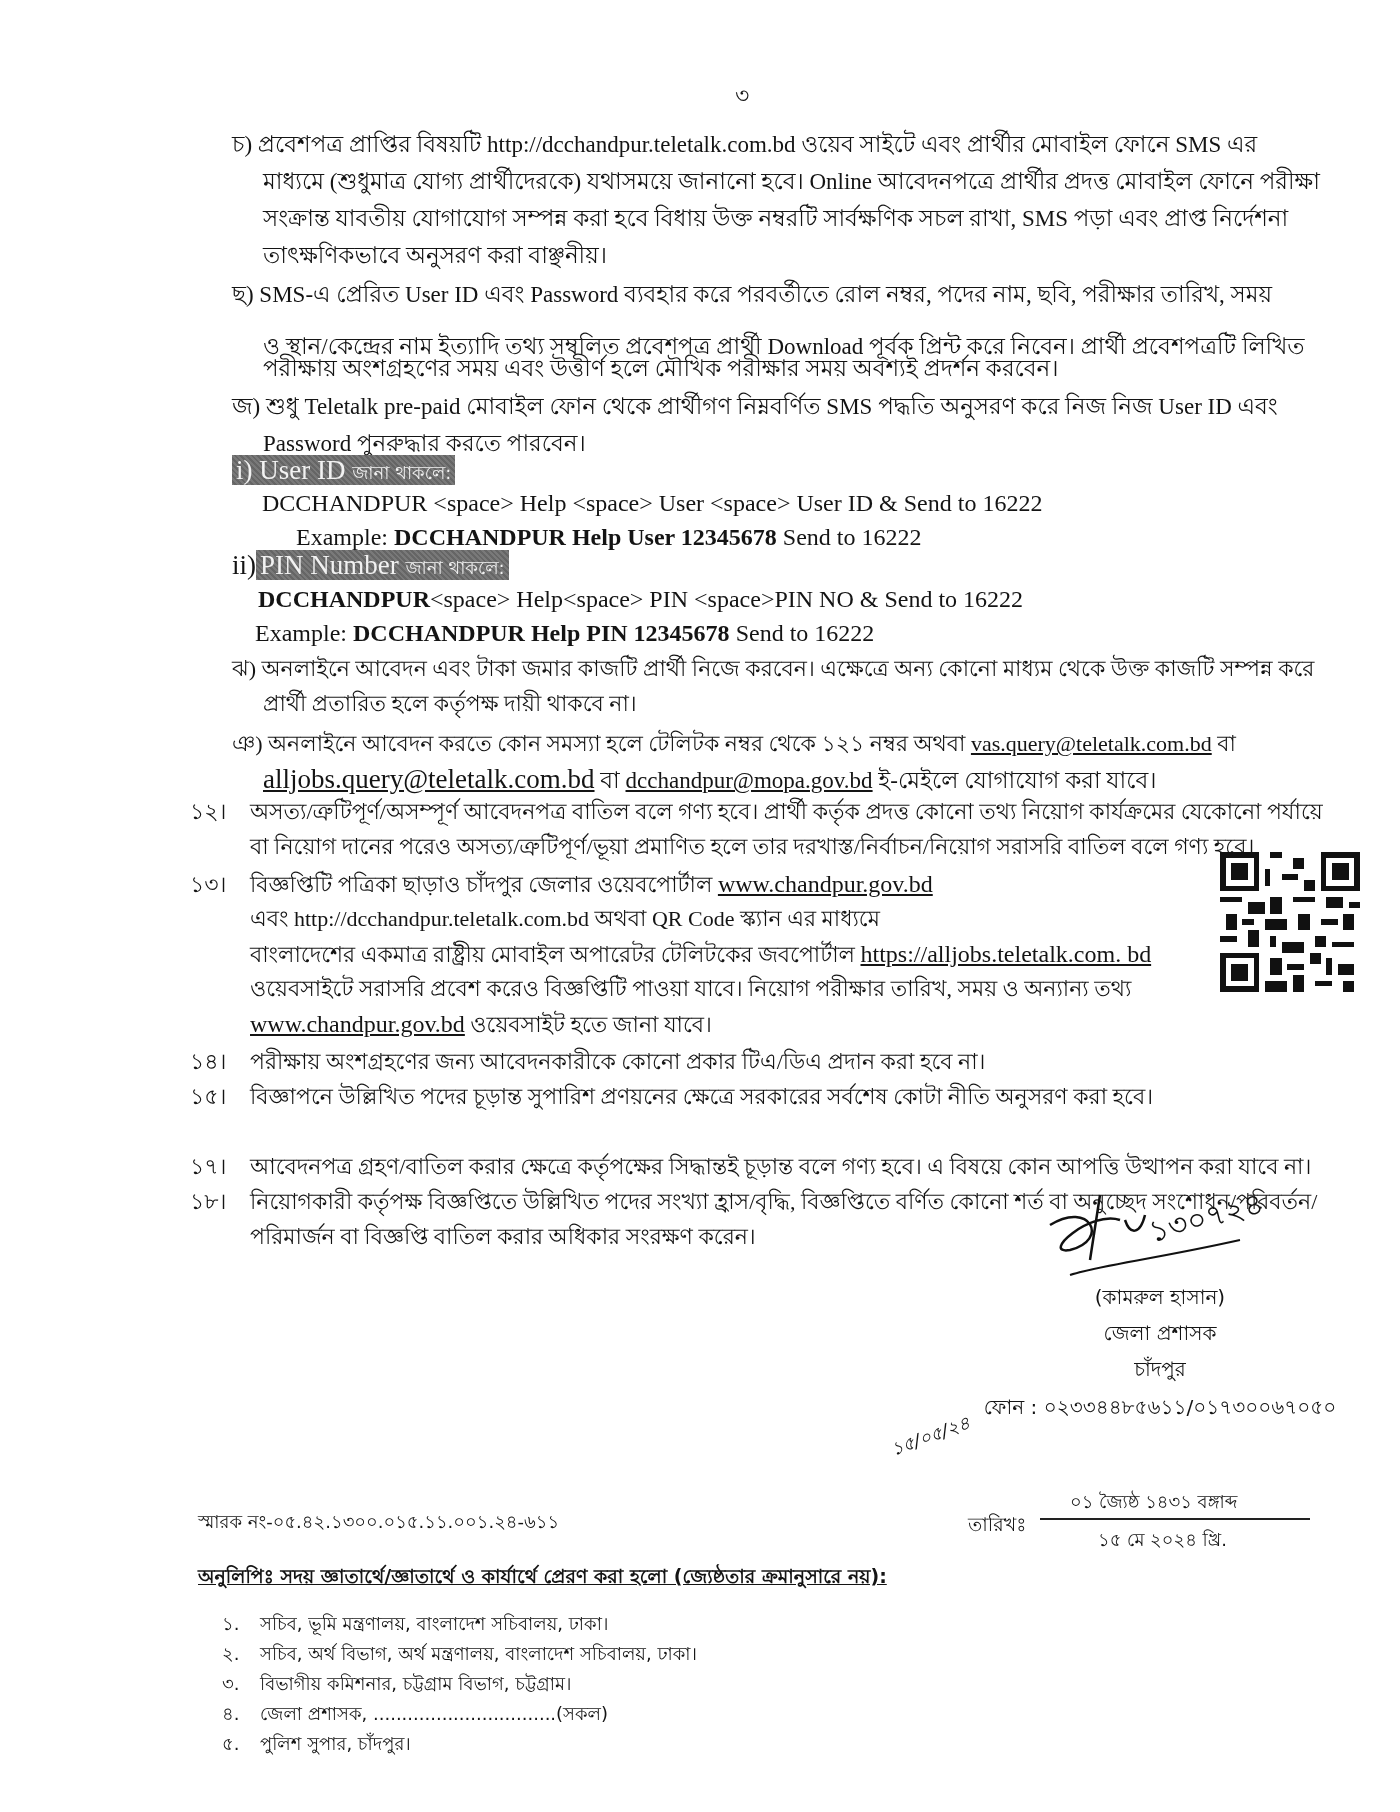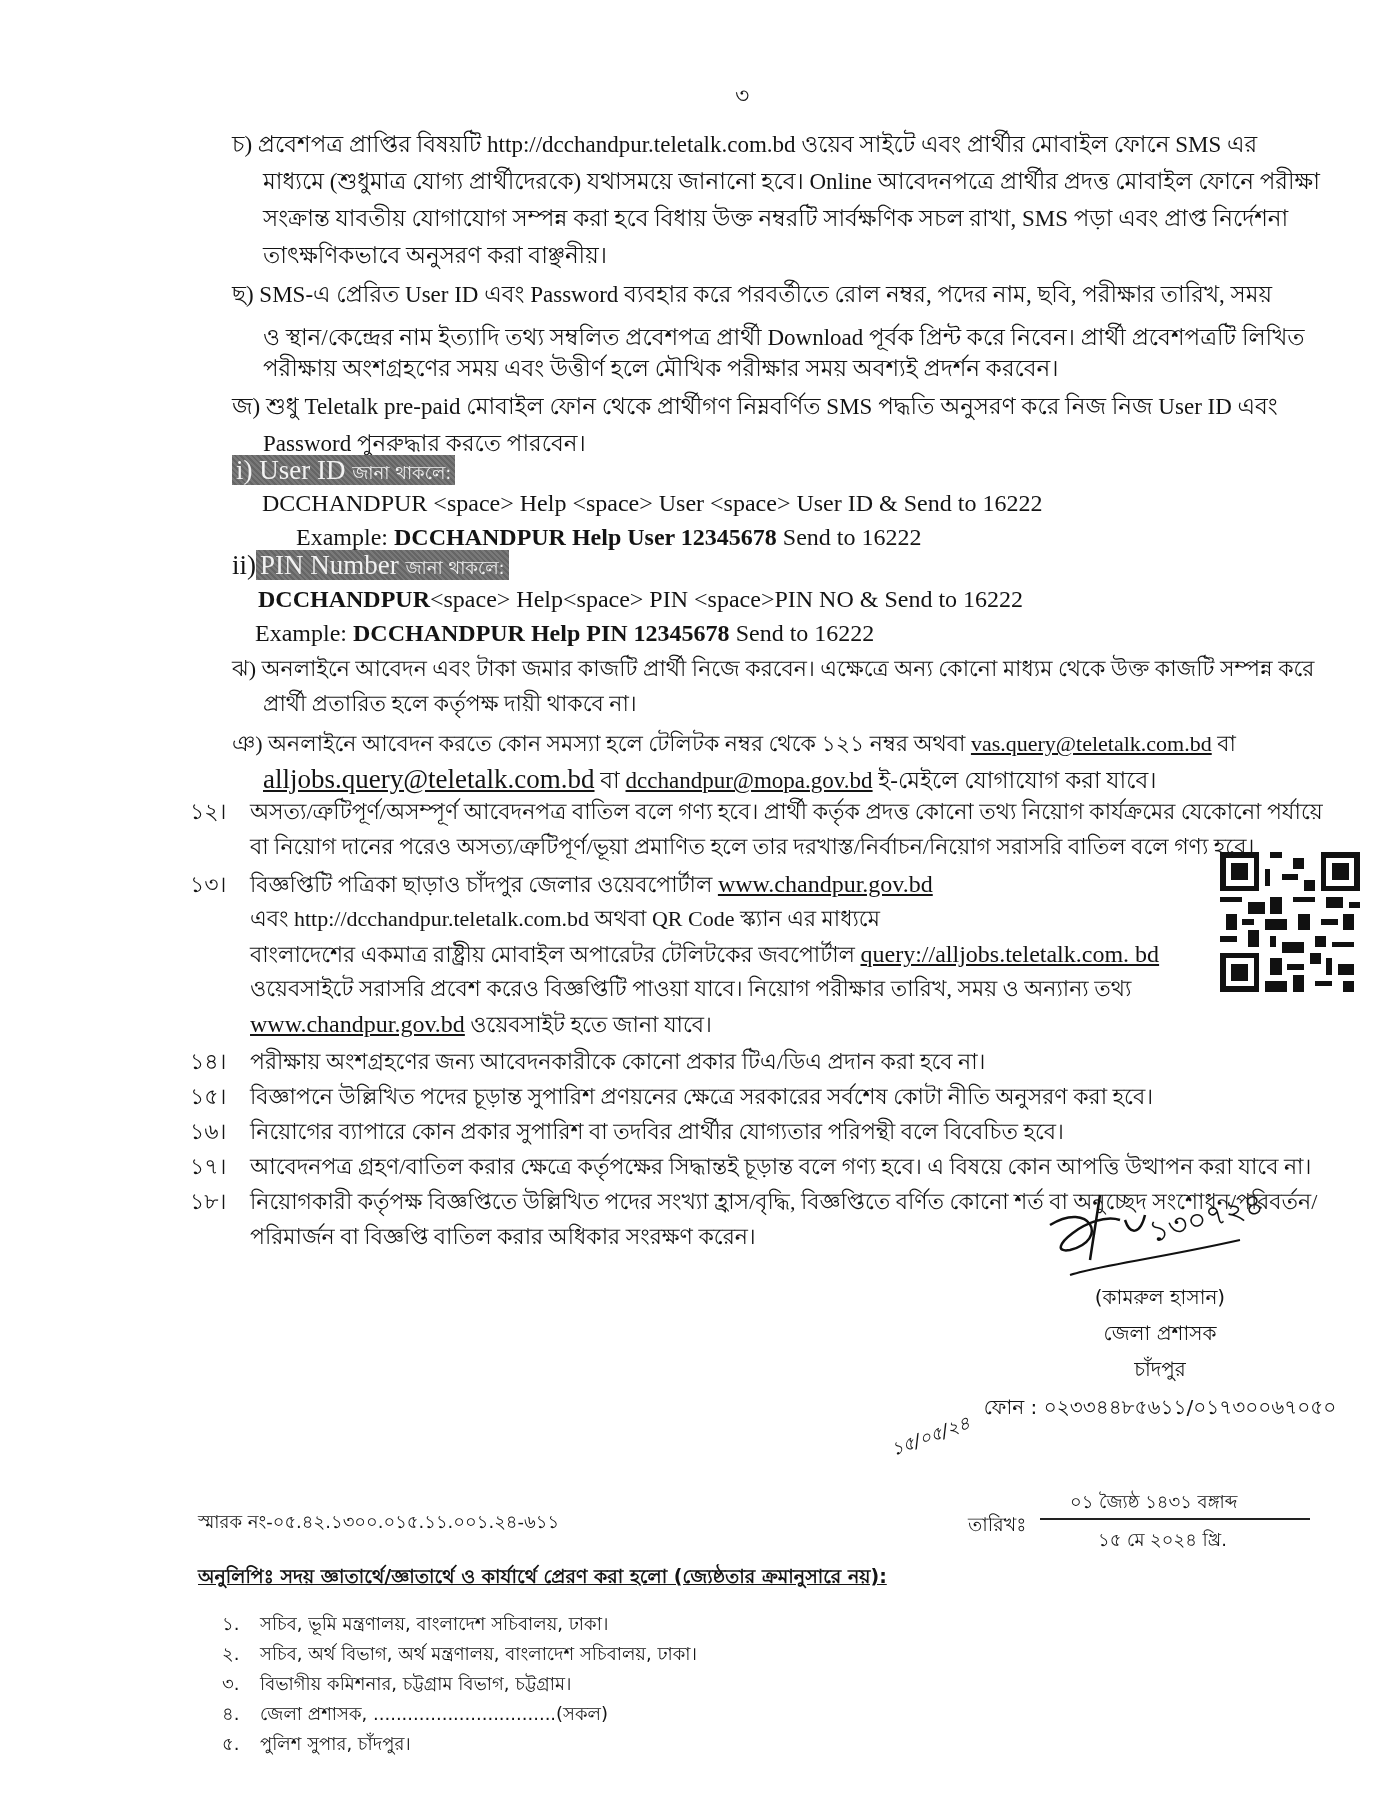--- a/index.html
+++ b/index.html
@@ -37,21 +37,21 @@
 
   <div>
     <div class="abs line" style="left:232px;top:128px;"><span>চ)</span> <span>প্রবেশপত্র প্রাপ্তির বিষয়টি http://dcchandpur.teletalk.com.bd ওয়েব সাইটে এবং প্রার্থীর মোবাইল ফোনে SMS এর</span></div>
     <div class="abs line" style="left:263px;top:165px;">মাধ্যমে (শুধুমাত্র যোগ্য প্রার্থীদেরকে) যথাসময়ে জানানো হবে।  Online আবেদনপত্রে প্রার্থীর প্রদত্ত মোবাইল ফোনে পরীক্ষা</div>
     <div class="abs line" style="left:263px;top:202px;">সংক্রান্ত যাবতীয় যোগাযোগ সম্পন্ন করা হবে বিধায় উক্ত নম্বরটি সার্বক্ষণিক সচল রাখা, SMS পড়া এবং প্রাপ্ত নির্দেশনা</div>
     <div class="abs line" style="left:263px;top:239px;">তাৎক্ষণিকভাবে অনুসরণ করা বাঞ্ছনীয়।</div>
   </div>
 
   <div>
     <div class="abs line" style="left:232px;top:278px;"><span>ছ)</span> <span>SMS-এ প্রেরিত User ID এবং Password ব্যবহার করে পরবর্তীতে রোল নম্বর, পদের নাম, ছবি, পরীক্ষার তারিখ, সময়</span></div>
-    <div class="abs line" style="left:263px;top:321px;">ও স্থান/কেন্দ্রের নাম ইত্যাদি তথ্য সম্বলিত প্রবেশপত্র প্রার্থী Download পূর্বক প্রিন্ট করে নিবেন। প্রার্থী প্রবেশপত্রটি লিখিত</div>
+    <div class="abs line" style="left:263px;top:330px;">ও স্থান/কেন্দ্রের নাম ইত্যাদি তথ্য সম্বলিত প্রবেশপত্র প্রার্থী Download পূর্বক প্রিন্ট করে নিবেন। প্রার্থী প্রবেশপত্রটি লিখিত</div>
     <div class="abs line" style="left:263px;top:352px;">পরীক্ষায় অংশগ্রহণের সময় এবং উত্তীর্ণ হলে মৌখিক পরীক্ষার সময় অবশ্যই প্রদর্শন করবেন।</div>
   </div>
 
   <div>
     <div class="abs line" style="left:232px;top:390px;"><span>জ)</span> <span>শুধু Teletalk pre-paid মোবাইল ফোন থেকে প্রার্থীগণ নিম্নবর্ণিত SMS পদ্ধতি অনুসরণ করে নিজ নিজ User ID এবং</span></div>
     <div class="abs line" style="left:263px;top:427px;">Password পুনরুদ্ধার করতে পারবেন।</div>
   </div>
 
   <div>
     <div class="abs lg" style="left:232px;top:455px;">
@@ -80,21 +80,21 @@
   </div>
 
   <div>
     <div class="abs line sm" style="left:190px;top:795px;"><span class="num">১২।</span><span>অসত্য/ত্রুটিপূর্ণ/অসম্পূর্ণ আবেদনপত্র বাতিল বলে গণ্য হবে। প্রার্থী কর্তৃক প্রদত্ত কোনো তথ্য নিয়োগ কার্যক্রমের যেকোনো পর্যায়ে</span></div>
     <div class="abs line sm" style="left:250px;top:830px;">বা নিয়োগ দানের পরেও অসত্য/ত্রুটিপূর্ণ/ভূয়া প্রমাণিত হলে তার দরখাস্ত/নির্বাচন/নিয়োগ সরাসরি বাতিল বলে গণ্য হবে।</div>
   </div>
 
   <div>
     <div class="abs line sm" style="left:190px;top:867px;"><span class="num">১৩।</span><span>বিজ্ঞপ্তিটি পত্রিকা ছাড়াও চাঁদপুর  জেলার ওয়েবপোর্টাল </span><a class="u" style="color:inherit;font-size:24px;">www.chandpur.gov.bd</a></div>
     <div class="abs line sm" style="left:250px;top:902px;">এবং http://dcchandpur.teletalk.com.bd অথবা QR Code স্ক্যান এর মাধ্যমে</div>
-    <div class="abs line sm" style="left:250px;top:937px;"><span> বাংলাদেশের একমাত্র রাষ্ট্রীয় মোবাইল অপারেটর টেলিটকের জবপোর্টাল </span><a class="u" style="color:inherit;font-size:24px;">query://alljobs.teletalk.com. bd</a></div>
+    <div class="abs line sm" style="left:250px;top:937px;"><span> বাংলাদেশের একমাত্র রাষ্ট্রীয় মোবাইল অপারেটর টেলিটকের জবপোর্টাল </span><a class="u" style="color:inherit;font-size:24px;">https://alljobs.teletalk.com. bd</a></div>
     <div class="abs line sm" style="left:250px;top:972px;">ওয়েবসাইটে সরাসরি প্রবেশ করেও বিজ্ঞপ্তিটি পাওয়া যাবে। নিয়োগ পরীক্ষার তারিখ, সময় ও অন্যান্য তথ্য</div>
     <div class="abs line sm" style="left:250px;top:1007px;"><a class="u" style="color:inherit;font-size:24px;">www.chandpur.gov.bd</a><span> ওয়েবসাইট হতে জানা যাবে।</span></div>
   </div>
 
   <svg class="abs qr" viewBox="0 0 25 25" shape-rendering="crispEdges">
     <rect width="25" height="25" fill="#fff"></rect>
     <g fill="#111">
       <rect x="0" y="0" width="7" height="7"></rect>
         <rect x="1" y="1" width="5" height="5" fill="#fff"></rect>
         <rect x="2" y="2" width="3" height="3"></rect>
@@ -134,21 +134,20 @@
         <rect x="21" y="20" width="3" height="2"></rect>
       <rect x="8" y="23" width="4" height="2"></rect>
         <rect x="13" y="22" width="2" height="3"></rect>
         <rect x="17" y="23" width="3" height="1"></rect>
         <rect x="22" y="23" width="2" height="2"></rect>
     </g>
   </svg>
 
   <div class="abs line sm" style="left:190px;top:1045px;"><span class="num">১৪।</span><span>পরীক্ষায় অংশগ্রহণের জন্য আবেদনকারীকে কোনো প্রকার টিএ/ডিএ প্রদান করা  হবে না।</span></div>
   <div class="abs line sm" style="left:190px;top:1080px;"><span class="num">১৫।</span><span>বিজ্ঞাপনে উল্লিখিত পদের চূড়ান্ত সুপারিশ প্রণয়নের ক্ষেত্রে সরকারের সর্বশেষ কোটা নীতি অনুসরণ করা হবে।</span></div>
-  <div class="abs line sm" style="left:190px;top:1115px;"><span class="num">১৬।</span><span>নিয়োগের ব্যাপারে কোন প্রকার সুপারিশ বা তদবির প্রার্থীর যোগ্যতার পরিপন্থী বলে বিবেচিত হবে।</span></div>
   <div class="abs line sm" style="left:190px;top:1150px;"><span class="num">১৭।</span><span>আবেদনপত্র গ্রহণ/বাতিল করার ক্ষেত্রে কর্তৃপক্ষের সিদ্ধান্তই চূড়ান্ত বলে গণ্য হবে। এ বিষয়ে কোন আপত্তি উত্থাপন করা যাবে না।</span></div>
   <div>
     <div class="abs line sm" style="left:190px;top:1185px;"><span class="num">১৮।</span><span>নিয়োগকারী কর্তৃপক্ষ বিজ্ঞপ্তিতে উল্লিখিত পদের সংখ্যা হ্রাস/বৃদ্ধি, বিজ্ঞপ্তিতে বর্ণিত কোনো শর্ত বা অনুচ্ছেদ সংশোধন/পরিবর্তন/</span></div>
     <div class="abs line sm" style="left:250px;top:1220px;">পরিমার্জন বা বিজ্ঞপ্তি বাতিল করার অধিকার সংরক্ষণ করেন।</div>
   </div>
 
   <svg class="abs sign" viewBox="0 0 250 100">
     <path d="M20 45 C60 20, 80 60, 40 70 C10 75, 60 30, 90 40 M70 15 L60 80 M95 40 C100 55, 110 55, 115 35" stroke="#111" stroke-width="2.5" fill="none"></path>
     <path d="M40 95 C70 85, 120 80, 210 60" stroke="#111" stroke-width="2" fill="none"></path>
     <text x="120" y="55" font-size="30" font-family="DejaVu Sans, sans-serif" fill="#111" transform="rotate(-15 150 50)">১৩০৭২৪</text>

